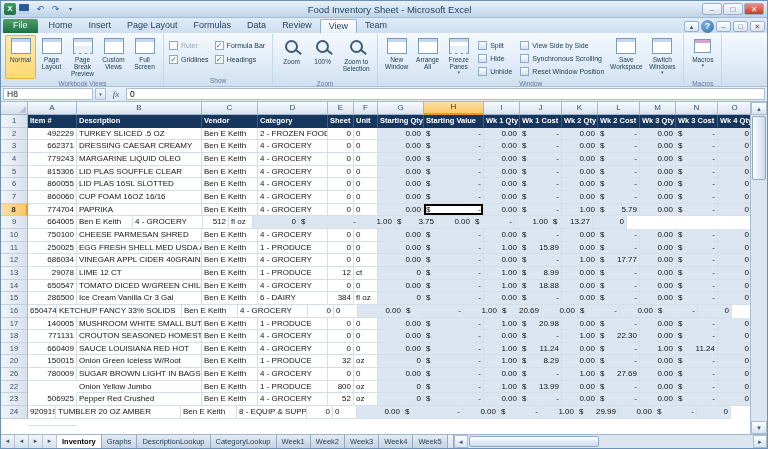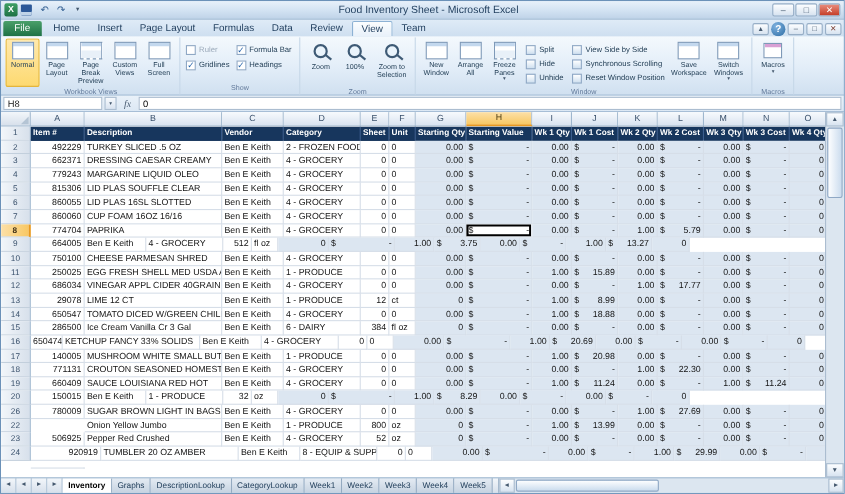--- a/index.html
+++ b/index.html
@@ -908,20 +908,21 @@
             <div class="cell blue num" style="width: 36px;">1.00</div>
             <div class="cell blue cost" style="width: 42px;">
               <span>$</span>
               <span>11.24</span>
             </div>
             <div class="cell blue num" style="width: 34px;">0</div>
           </div>
           <div class="grow">
             <div class="rh">20</div>
             <div class="cell num" style="width: 49px;">150015</div>
+            <div class="cell" style="width: 125px;">Onion Green Iceless W/Root</div>
             <div class="cell" style="width: 56px;">Ben E Keith</div>
             <div class="cell" style="width: 70px;">1 - PRODUCE</div>
             <div class="cell num" style="width: 26px;">32</div>
             <div class="cell" style="width: 24px;">oz</div>
             <div class="cell blue num" style="width: 46px;">0</div>
             <div class="cell blue cost" style="width: 60px;">
               <span>$</span>
               <span>-</span>
             </div>
             <div class="cell blue num" style="width: 36px;">1.00</div>
@@ -1026,21 +1027,21 @@
             </div>
             <div class="cell blue num" style="width: 36px;">0.00</div>
             <div class="cell blue cost" style="width: 42px;">
               <span>$</span>
               <span>-</span>
             </div>
             <div class="cell blue num" style="width: 34px;">0</div>
           </div>
           <div class="grow">
             <div class="rh">24</div>
-            <div class="cell num" style="width: 64px;">920919</div>
+            <div class="cell num" style="width: 28px;">920919</div>
             <div class="cell" style="width: 125px;">TUMBLER 20 OZ AMBER</div>
             <div class="cell" style="width: 56px;">Ben E Keith</div>
             <div class="cell" style="width: 70px;">8 - EQUIP &amp; SUPPLY</div>
             <div class="cell num" style="width: 26px;">0</div>
             <div class="cell" style="width: 24px;">0</div>
             <div class="cell blue num" style="width: 46px;">0.00</div>
             <div class="cell blue cost" style="width: 60px;">
               <span>$</span>
               <span>-</span>
             </div>

